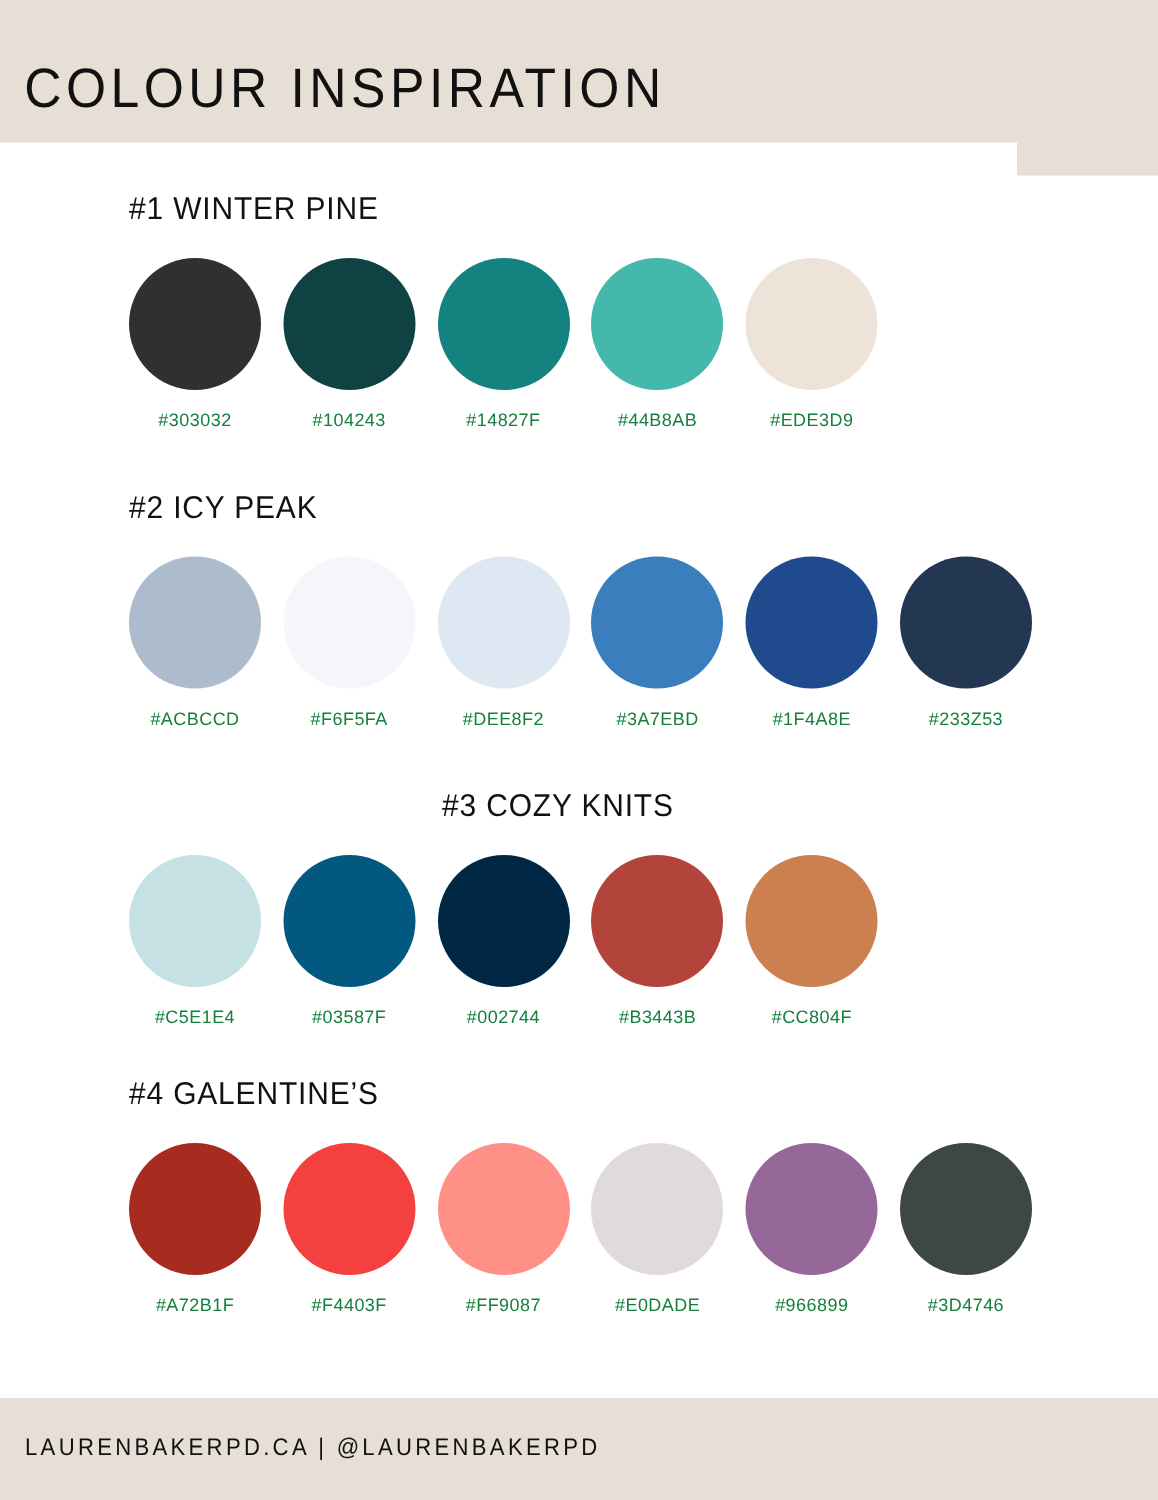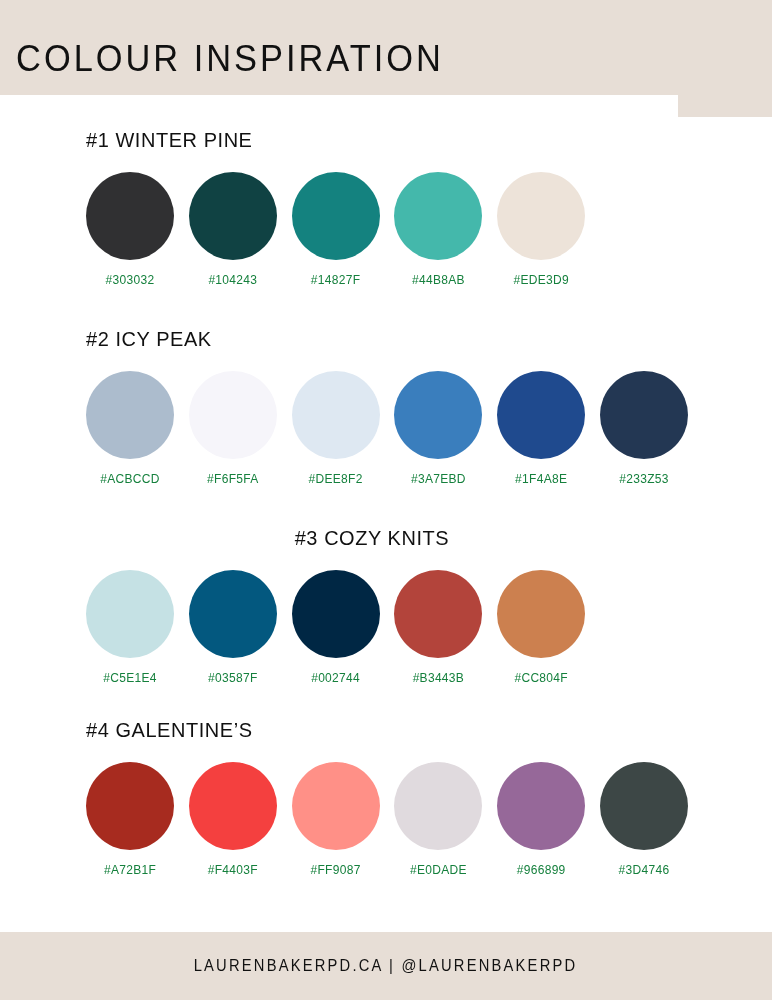--- a/index.html
+++ b/index.html
@@ -101,21 +101,21 @@
   
   .footer-band {
     position: absolute;
     left: 0;
     top: 932px;
     width: 772px;
     height: 68px;
     background: #e7ded6;
     display: flex;
     align-items: center;
-    justify-content: center;
+    justify-content: flex-start;
   }
   .footer-text {
     font-family: "Liberation Sans", sans-serif;
     font-size: 16px;
     font-weight: 400;
     color: #111111;
     letter-spacing: 2.4px;
     transform: scaleX(0.92);
     white-space: nowrap;
     line-height: 1;

